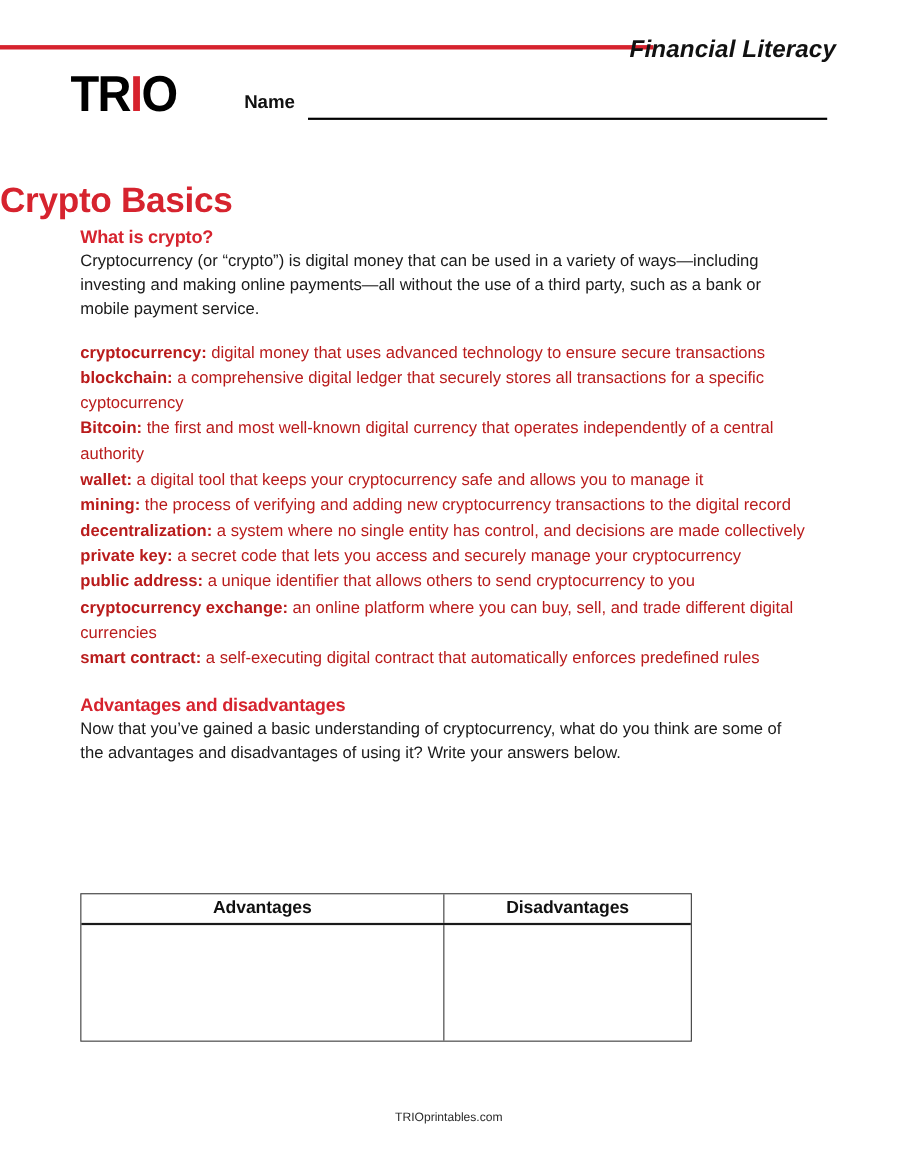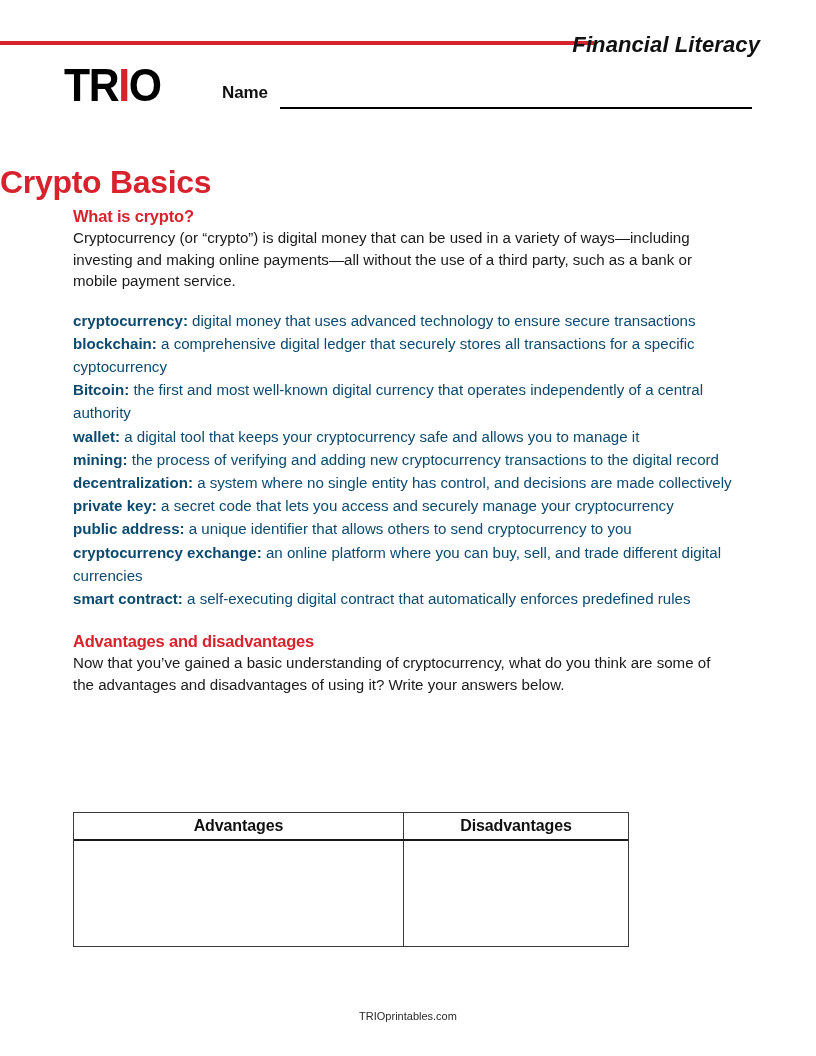--- a/index.html
+++ b/index.html
@@ -131,21 +131,21 @@
     font-size: 15.1px;
     line-height: 21.5px;
     margin: 0;
     color: #1a1a1a;
   }
 
   .terms {
     margin-top: 17px;
     font-size: 15.1px;
     line-height: 23.2px;
-    color: #0c4a6e;
+    color: #b91c1c;
   }
   .term-line {
     margin: 0;
   }
   .term-name {
     font-weight: bold;
   }
 
   
   .answer-table {

